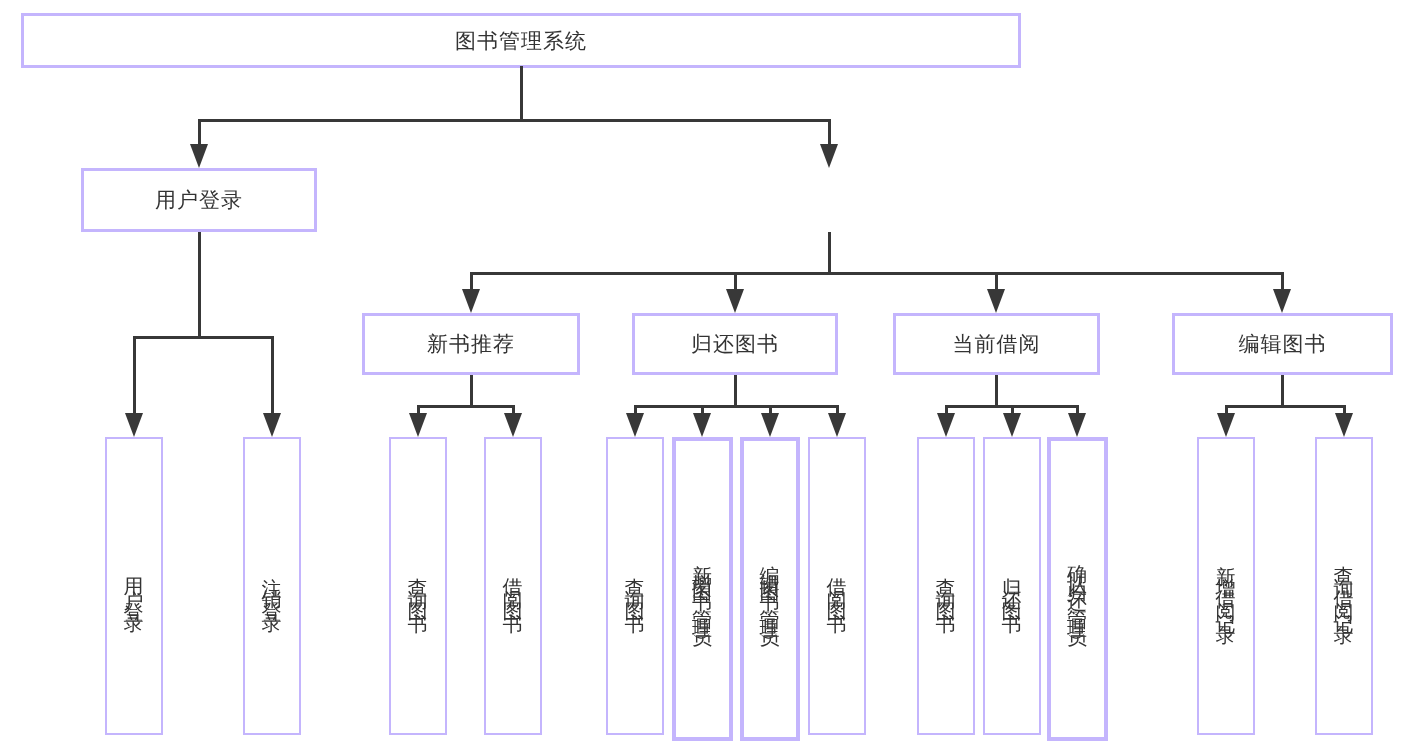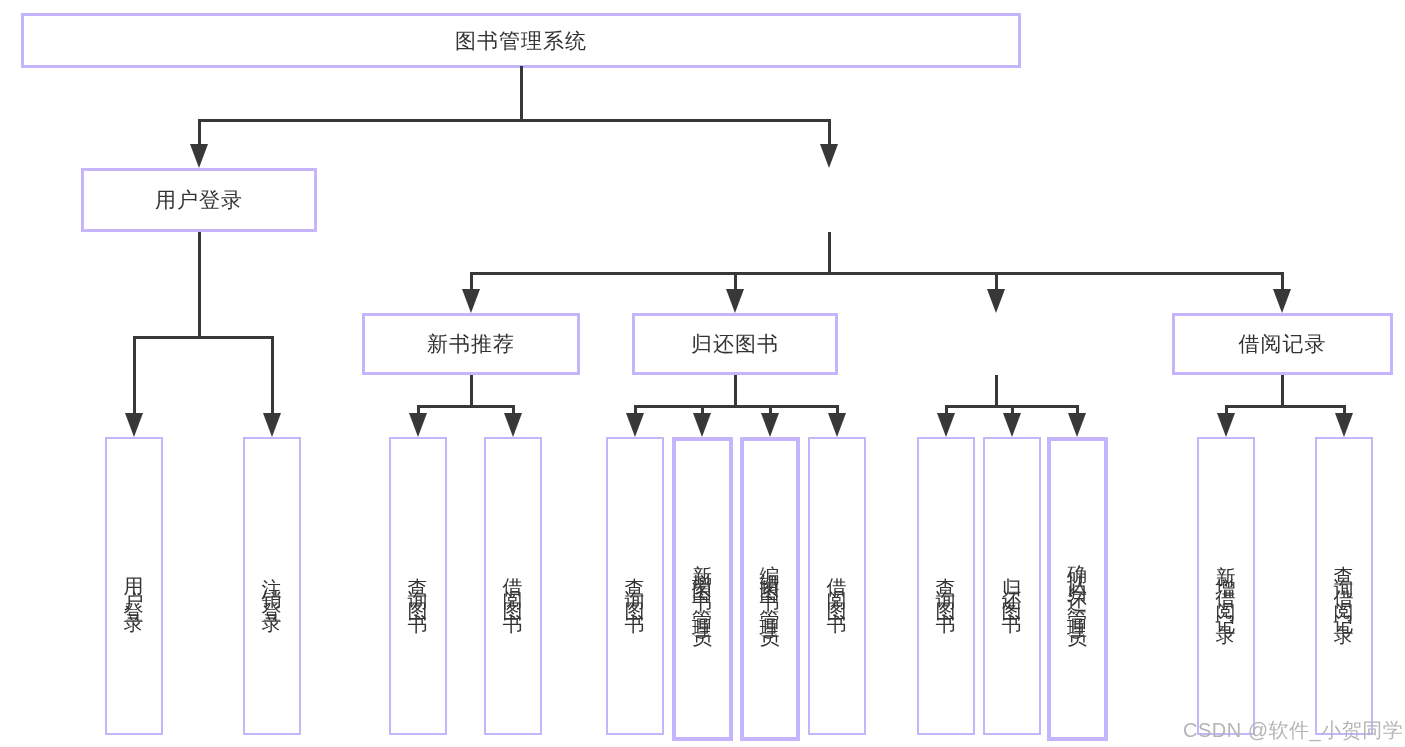--- a/index.html
+++ b/index.html
@@ -68,22 +68,25 @@
   <div class="arrow" style="left:726px;  top:289px;"></div>
   <div class="arrow" style="left:987px;  top:289px;"></div>
   <div class="arrow" style="left:1273px; top:289px;"></div>
 
   <div class="box" style="left:362px; top:313px; width:218px; height:62px;">
     <span class="hlabel">新书推荐</span>
   </div>
   <div class="box" style="left:632px; top:313px; width:206px; height:62px;">
     <span class="hlabel">归还图书</span>
   </div>
+  <div class="box" style="left:893px; top:313px; width:207px; height:62px;">
+    <span class="hlabel">当前借阅</span>
+  </div>
   <div class="box" style="left:1172px; top:313px; width:221px; height:62px;">
-    <span class="hlabel">借阅记录</span>
+    <span class="hlabel">编辑图书</span>
   </div>
 
   <div class="line" style="left:470px; top:375px; width:3px;  height:31px;"></div>
   <div class="line" style="left:417px; top:405px; width:98px; height:3px;"></div>
   <div class="line" style="left:417px; top:405px; width:3px;  height:10px;"></div>
   <div class="line" style="left:512px; top:405px; width:3px;  height:10px;"></div>
   <div class="arrow" style="left:409px; top:413px;"></div>
   <div class="arrow" style="left:504px; top:413px;"></div>
 
   <div class="line" style="left:734px; top:375px; width:3px;   height:31px;"></div>
@@ -150,15 +153,14 @@
     <span class="vlabel">确认归还（管理员）</span>
   </div>
 
   <div class="box vbox" style="left:1197px; top:437px; width:58px; height:298px;">
     <span class="vlabel">新增借阅记录</span>
   </div>
   <div class="box vbox" style="left:1315px; top:437px; width:58px; height:298px;">
     <span class="vlabel">查询借阅记录</span>
   </div>
 
-  <div class="watermark">CSDN @软件_小贺同学</div>
 
 </div>
 
 </body></html>

